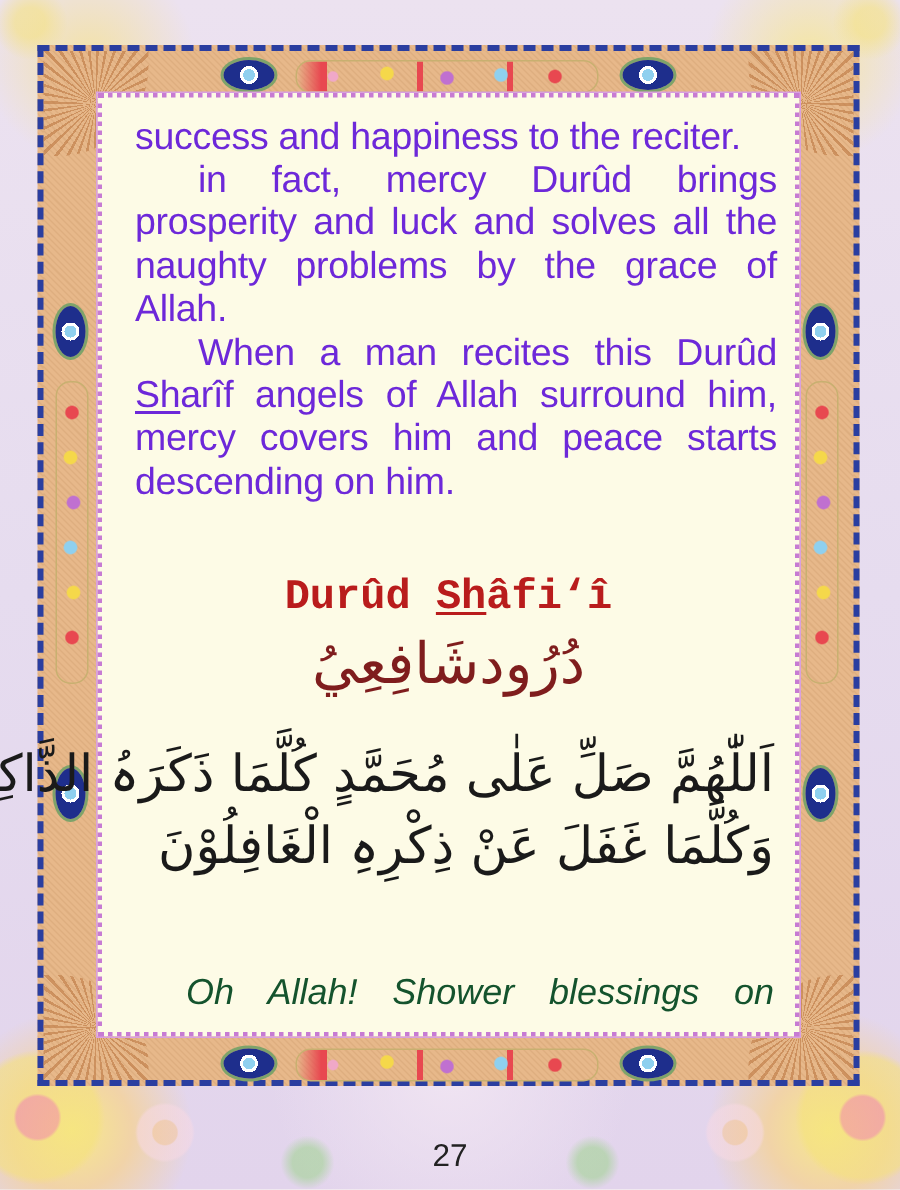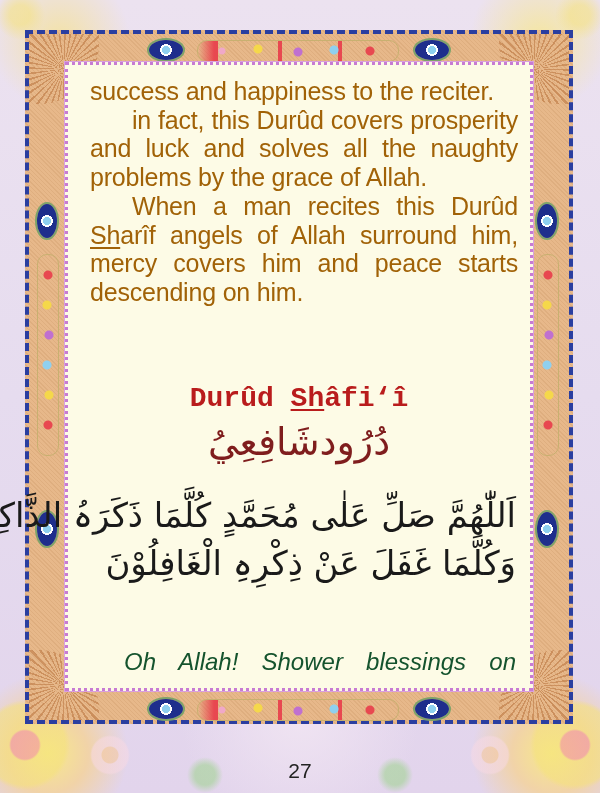--- a/index.html
+++ b/index.html
@@ -63,21 +63,21 @@
   }
   .panel {
     position:absolute; left:65px; top:62px; width:468px; height:629px;
     box-sizing:border-box;
     background:#fdfbe6;
     border:3px dotted #c77bd3;
     outline:1px solid #d9a0de;
   }
   .prose {
     position:absolute; left:22px; right:12px; top:12px;
-    font-size:25px; line-height:28.7px; color:#a16207;
+    font-size:25px; line-height:28.7px; color:#6d28d9;
     text-align:justify; letter-spacing:-0.2px;
   }
   .prose p { margin:0; }
   .prose p.indent { text-indent:42px; }
   .u { text-decoration:underline; text-underline-offset:3px; }
   .heading {
     position:absolute; left:0; right:0; top:318px;
     text-align:center; font-weight:bold; font-size:28px; color:#b91c1c;font-family:Liberation Mono, monospace;
   }
   .arabic-title {
@@ -138,21 +138,21 @@
   <div class="medallion v" style="left:8px;top:478px;"></div>
 
   <div class="medallion v" style="left:508px;top:170px;"></div>
   <div class="vine-v" style="left:508px;top:220px;height:200px;"></div>
   <div class="medallion v" style="left:508px;top:478px;"></div>
 </div>
 
 <div class="panel">
   <div class="prose">
     <p><span>success and happiness to the reciter.</span></p>
-    <p class="indent"><span>in fact, this Durûd covers prosperity and luck and solves all the naughty problems by the grace of Allah.</span></p>
+    <p class="indent"><span>in fact, mercy Durûd brings prosperity and luck and solves all the naughty problems by the grace of Allah.</span></p>
     <p class="indent"><span>When a man recites this Durûd </span><span class="u">Sh</span><span>arîf angels of Allah surround him, mercy covers him and peace starts descending on him.</span></p>
   </div>
 
   <div class="heading"><span>Durûd </span><span class="u">Sh</span><span>âfi‘î</span></div>
 
   <div class="arabic-title">دُرُودشَافِعِيُ</div>
 
   <div class="arabic-line" style="top:430px;">اَللّٰھُمَّ صَلِّ عَلٰی مُحَمَّدٍ کُلَّمَا ذَکَرَہُ الذَّاکِرُوْنَ</div>
   <div class="arabic-line" style="top:478px;padding-left:60px;">وَکُلَّمَا غَفَلَ عَنْ ذِکْرِہِ الْغَافِلُوْنَ</div>
 

